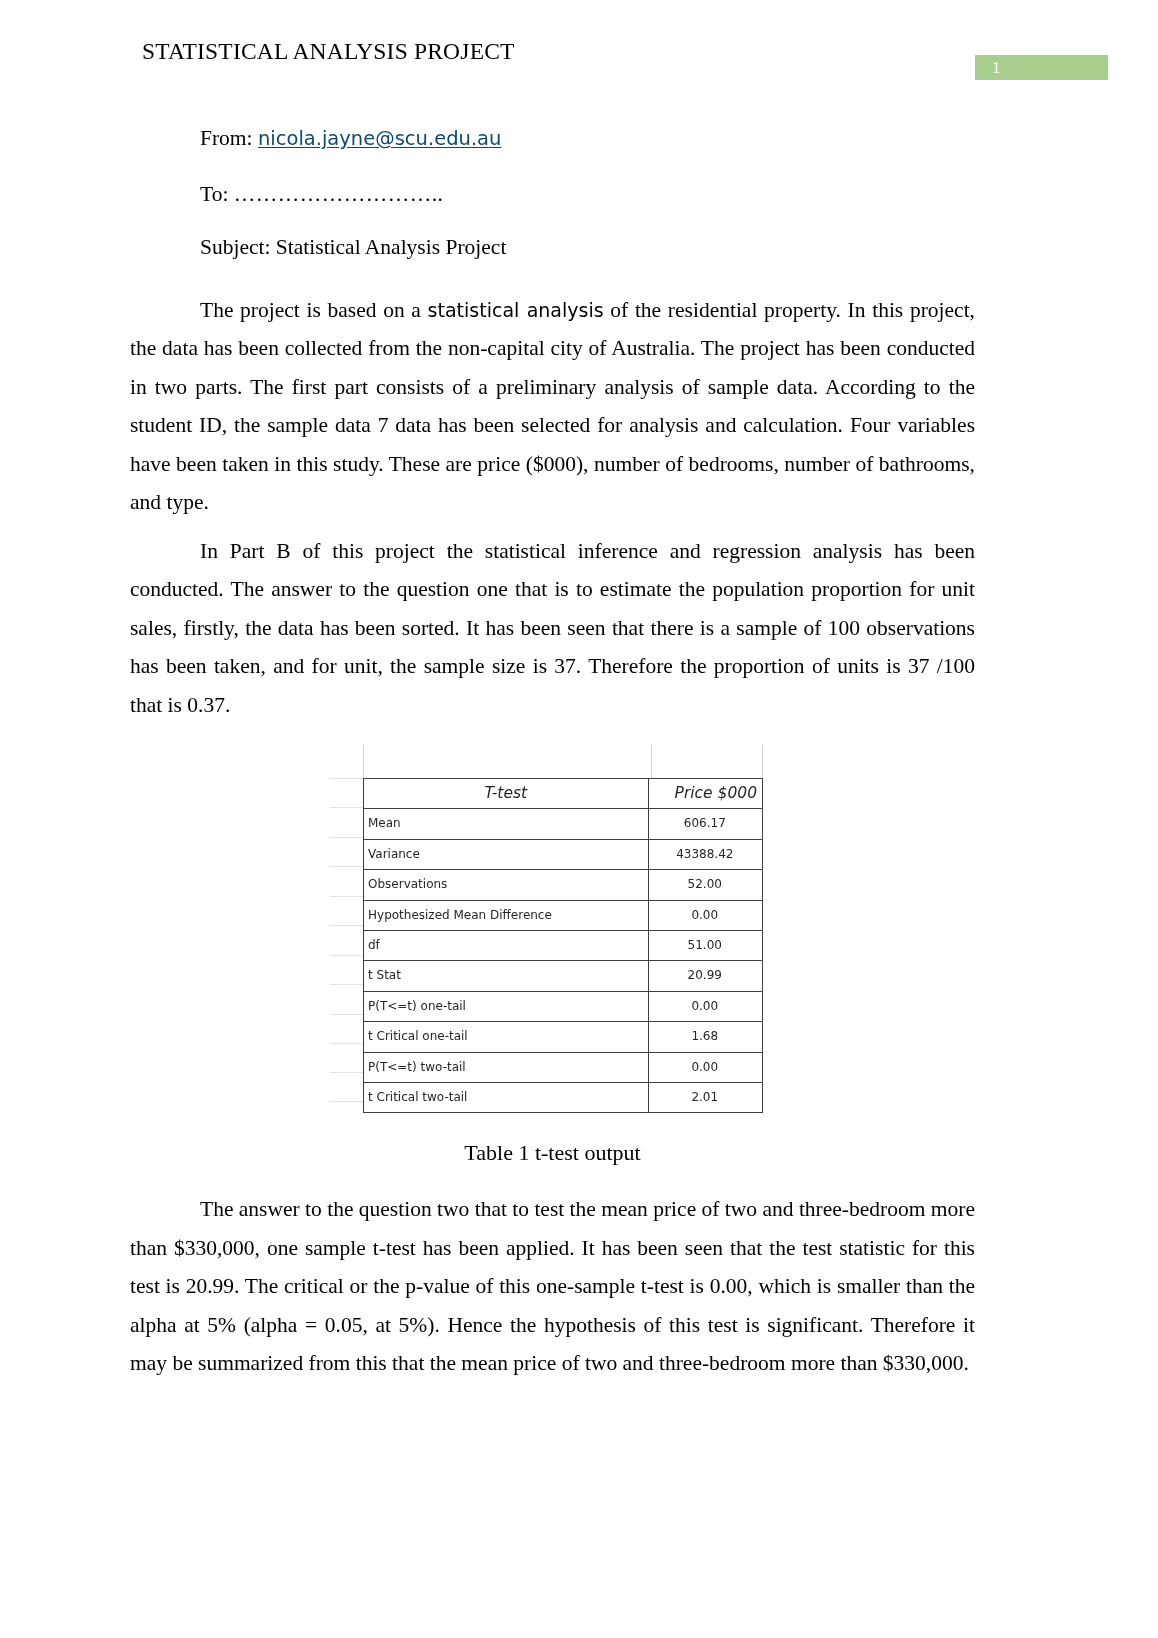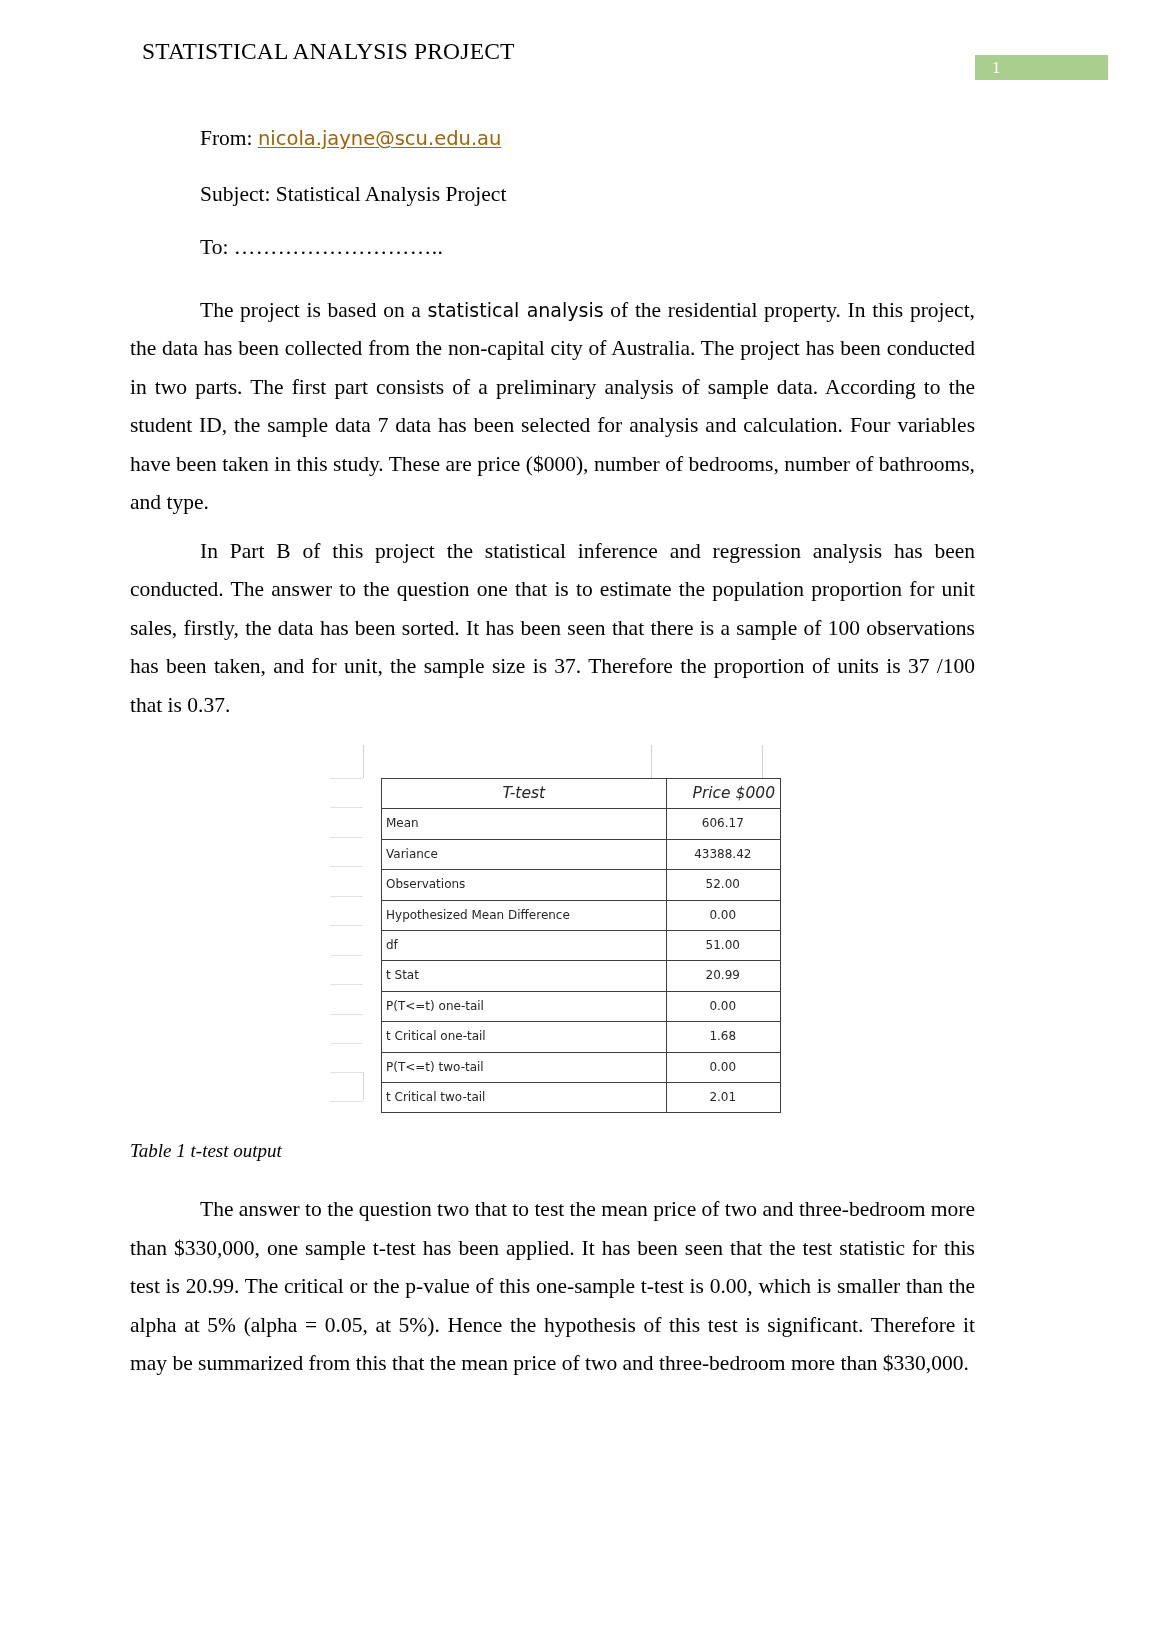--- a/index.html
+++ b/index.html
@@ -71,21 +71,21 @@
     margin: 0 0 32px 0;
     padding-left: 70px;
   }
   .meta-line.first { margin-bottom: 34px; }
 
   .email-link {
     font-family: "DejaVu Sans", "Liberation Sans", sans-serif;
     font-size: 19.5px;
     text-decoration: underline;
     text-underline-offset: 2px;
-    color: #a16207;
+    color: #0c4a6e;
   }
 
   .dots {
     letter-spacing: 0.5px;
   }
 
   p.para {
     font-size: 21.5px;
     line-height: 38.5px;
     text-align: justify;
@@ -116,21 +116,21 @@
     background: #d4d4d4;
   }
   .grid-h {
     position: absolute;
     height: 1px;
     background: #e2e2e2;
   }
 
   table.ttest {
     position: absolute;
-    left: 51px;
+    left: 33px;
     top: 33px;
     width: 400px;
     border-collapse: collapse;
     font-family: "DejaVu Sans", "Liberation Sans", sans-serif;
     background: #ffffff;
   }
   table.ttest td {
     border: 1px solid #3f3f3f;
     font-size: 12px;
     height: 29.4px;
@@ -146,22 +146,22 @@
     font-size: 15.5px;
   }
   table.ttest tr.head td.label { text-align: center; }
   table.ttest tr.head td.value { text-align: right; padding-left: 7px; }
 
   .table-caption {
     position: absolute;
     left: 130px;
     top: 1140px;
     width: 845px;
-    font-size: 19px;
-    font-style: italic;
+    text-align: center;
+    font-size: 22px;
   }
 
   .tail-block {
     position: absolute;
     left: 130px;
     top: 1190px;
     width: 845px;
   }
 </style>
 </head>
@@ -176,25 +176,25 @@
     </div>
   </div>
 
   <div class="content">
 
     <div class="meta-line first">
       <span>From: </span><a class="email-link" href="#">nicola.jayne@scu.edu.au</a>
     </div>
 
     <div class="meta-line">
+      <span>To: </span><span class="dots">………………………..</span>
+    </div>
+
+    <div class="meta-line">
       <span>Subject: </span><span>Statistical Analysis Project</span>
-    </div>
-
-    <div class="meta-line">
-      <span>To: </span><span class="dots">………………………..</span>
     </div>
 
     <p class="para"><span>The project is based on a </span><span class="sans-inline">statistical analysis</span><span> of the residential property. In this project, the data has been collected from the non-capital city of Australia. The project has been conducted in two parts. The first part consists of a preliminary analysis of sample data. According to the student ID, the sample data 7 data has been selected for analysis and calculation. Four variables have been taken in this study. These are price ($000), number of bedrooms, number of bathrooms, and type.</span></p>
 
     <p class="para">In Part B of this project the statistical inference and regression analysis has been conducted. The answer to the question one that is to estimate the population proportion for unit sales, firstly, the data has been sorted. It has been seen that there is a sample of 100 observations has been taken, and for unit, the sample size is 37. Therefore the proportion of units is 37 /100 that is 0.37.</p>
   </div>
 
   <div class="table-wrap">
 
     <div class="grid-v" style="left:33px;  top:0;   height:33px;"></div>

